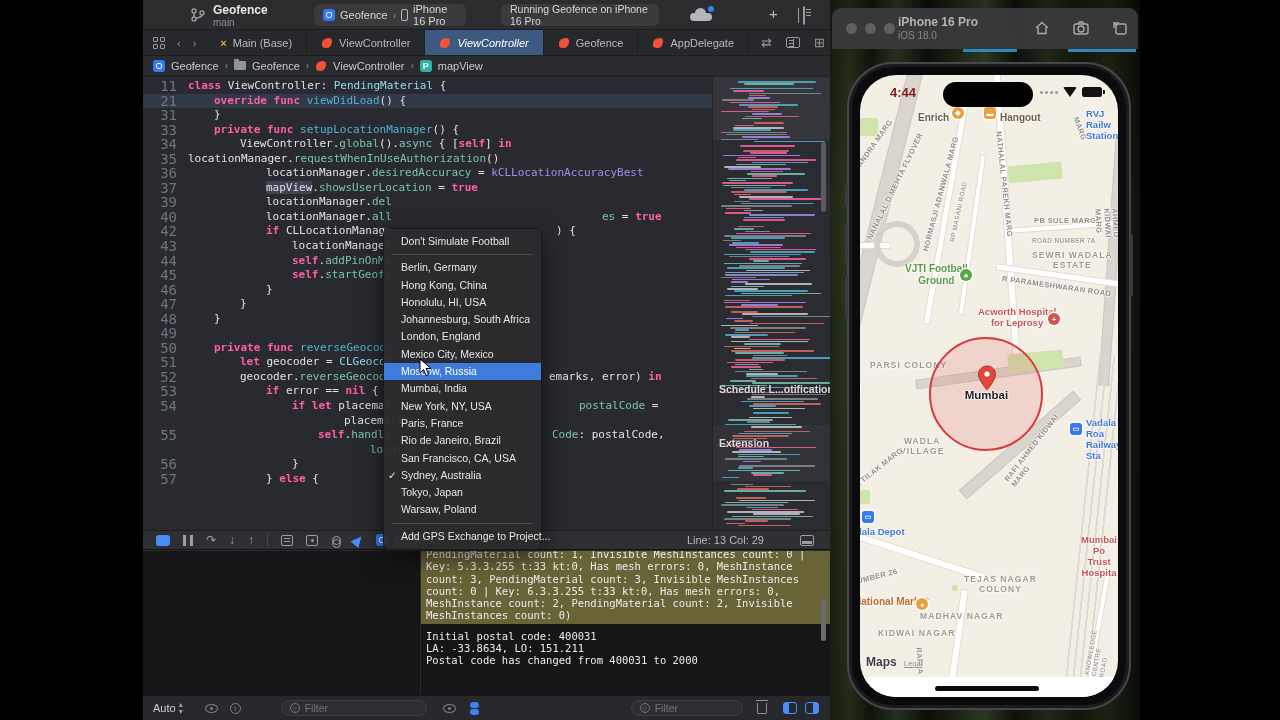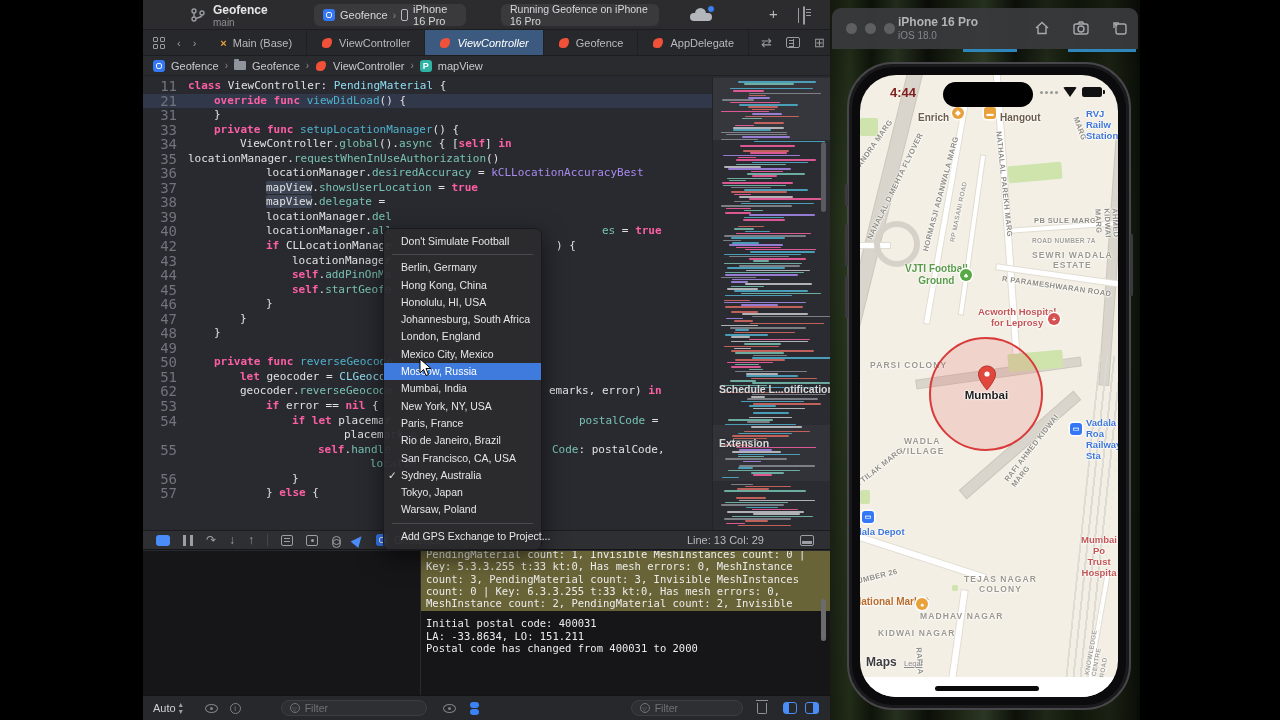--- a/index.html
+++ b/index.html
@@ -310,34 +310,33 @@
     <div class="editor">
       <div class="code-rows" id="code">
           <div class="cl"><span class="ln">11</span><span class="ct" style="margin-left: 0px; left: 45px;"><span class="k">class </span><span class="pl">ViewController: </span><span class="ty">PendingMaterial</span><span class="pl"> {</span></span></div>
           <div class="cl cur"><span class="ln">21</span><span class="ct" style="margin-left: 26px; left: 45px;"><span class="k">override func </span><span class="fn">viewDidLoad</span><span class="pl">() {</span></span></div>
           <div class="cl"><span class="ln">31</span><span class="ct" style="margin-left: 26px; left: 45px;"><span class="pl">}</span></span></div>
           <div class="cl"><span class="ln">33</span><span class="ct" style="margin-left: 26px; left: 45px;"><span class="k">private func </span><span class="fn">setupLocationManager</span><span class="pl">() {</span></span></div>
           <div class="cl"><span class="ln">34</span><span class="ct" style="margin-left: 52px; left: 45px;"><span class="pl">ViewController</span><span class="pl">.</span><span class="mc">global</span><span class="pl">().</span><span class="mc">async</span><span class="pl"> { [</span><span class="k">self</span><span class="pl">] </span><span class="k">in</span></span></div>
           <div class="cl"><span class="ln">35</span><span class="ct" style="left: 45px;"><span class="pl">locationManager.</span><span class="mc">requestWhenInUseAuthorization</span><span class="pl">()</span></span></div>
           <div class="cl"><span class="ln">36</span><span class="ct" style="margin-left: 78px; left: 45px;"><span class="pl">locationManager.</span><span class="mc">desiredAccuracy</span><span class="pl"> = </span><span class="cst">kCLLocationAccuracyBest</span></span></div>
           <div class="cl"><span class="ln">37</span><span class="ct" style="margin-left: 78px; left: 45px;"><span class="pl boxed">mapView</span><span class="pl">.</span><span class="mc">showsUserLocation</span><span class="pl"> = </span><span class="k">true</span></span></div>
-          <div class="cl"><span class="ln">38</span><span class="ct" style="margin-left: 78px; left: 45px;"><span class="pl boxed">mapView</span><span class="pl">.</span><span class="mc">delegate</span><span class="pl"> = </span></span></div>
           <div class="cl"><span class="ln">39</span><span class="ct" style="margin-left: 78px; left: 45px;"><span class="pl">locationManager.</span><span class="mc">del</span></span></div>
           <div class="cl"><span class="ln">40</span><span class="ct" style="margin-left: 78px; left: 45px;"><span class="pl">locationManager.</span><span class="mc">all</span></span><span class="rt" style="left: 459px;"><span class="mc">es</span><span class="pl"> = </span><span class="k">true</span></span></div>
           <div class="cl"><span class="ln">42</span><span class="ct" style="margin-left: 78px; left: 45px;"><span class="k">if </span><span class="pl">CLLocationManage</span></span><span class="rt" style="left: 413px;"><span class="pl">) {</span></span></div>
           <div class="cl"><span class="ln">43</span><span class="ct" style="margin-left: 104px; left: 45px;"><span class="pl">locationManager</span></span></div>
           <div class="cl"><span class="ln">44</span><span class="ct" style="margin-left: 104px; left: 45px;"><span class="k">self</span><span class="pl">.</span><span class="mc">addPinOnMa</span></span></div>
           <div class="cl"><span class="ln">45</span><span class="ct" style="margin-left: 104px; left: 45px;"><span class="k">self</span><span class="pl">.</span><span class="mc">startGeofe</span></span></div>
           <div class="cl"><span class="ln">46</span><span class="ct" style="margin-left: 78px; left: 45px;"><span class="pl">}</span></span></div>
           <div class="cl"><span class="ln">47</span><span class="ct" style="margin-left: 52px; left: 45px;"><span class="pl">}</span></span></div>
           <div class="cl"><span class="ln">48</span><span class="ct" style="margin-left: 26px; left: 45px;"><span class="pl">}</span></span></div>
           <div class="cl"><span class="ln">49</span><span class="ct" style="margin-left: 0px; left: 45px;"></span></div>
           <div class="cl"><span class="ln">50</span><span class="ct" style="margin-left: 26px; left: 45px;"><span class="k">private func </span><span class="fn">reverseGeocode</span></span></div>
           <div class="cl"><span class="ln">51</span><span class="ct" style="margin-left: 52px; left: 45px;"><span class="k">let </span><span class="pl">geocoder = </span><span class="ty">CLGeocod</span></span></div>
-          <div class="cl"><span class="ln">62</span><span class="ct" style="margin-left: 52px; left: 45px;"><span class="pl">geocoder.</span><span class="mc">reverseGeocode</span></span><span class="rt" style="left: 406px;"><span class="pl">emarks, error) </span><span class="k">in</span></span></div>
+          <div class="cl"><span class="ln">52</span><span class="ct" style="margin-left: 52px; left: 45px;"><span class="pl">geocoder.</span><span class="mc">reverseGeocode</span></span><span class="rt" style="left: 406px;"><span class="pl">emarks, error) </span><span class="k">in</span></span></div>
           <div class="cl"><span class="ln">53</span><span class="ct" style="margin-left: 78px; left: 45px;"><span class="k">if </span><span class="pl">error == </span><span class="k">nil</span><span class="pl"> {</span></span></div>
           <div class="cl"><span class="ln">54</span><span class="ct" style="margin-left: 104px; left: 45px;"><span class="k">if let </span><span class="pl">placemar</span></span><span class="rt" style="left: 436px;"><span class="mc">postalCode</span><span class="pl"> =</span></span></div>
           <div class="cl"><span class="ln"></span><span class="ct" style="margin-left: 156px; left: 45px;"><span class="pl">placemark.</span><span class="mc">p</span></span></div>
           <div class="cl"><span class="ln">55</span><span class="ct" style="margin-left: 130px; left: 45px;"><span class="k">self</span><span class="pl">.</span><span class="mc">handle</span></span><span class="rt" style="left: 409px;"><span class="mc">Code</span><span class="pl">: postalCode,</span></span></div>
           <div class="cl"><span class="ln"></span><span class="ct" style="margin-left: 182px; left: 45px;"><span class="mc">locatio</span></span></div>
           <div class="cl"><span class="ln">56</span><span class="ct" style="margin-left: 104px; left: 45px;"><span class="pl">}</span></span></div>
           <div class="cl"><span class="ln">57</span><span class="ct" style="margin-left: 78px; left: 45px;"><span class="pl">} </span><span class="k">else</span><span class="pl"> {</span></span></div>
         </div>
       <div class="minimap" id="minimap">
         <div class="mm-viewport"></div>
@@ -545,20 +544,21 @@
 
     <div class="consolearea">
       <div class="con-divider"></div>
       <div class="con-out" id="console-out">
           <div class="con-sel">
             <div>PendingMaterial count: 1, Invisible MeshInstances count: 0 |</div>
             <div>Key: 5.3.3.255 t:33 kt:0, Has mesh errors: 0, MeshInstance</div>
             <div>count: 3, PendingMaterial count: 3, Invisible MeshInstances</div>
             <div>count: 0 | Key: 6.3.3.255 t:33 kt:0, Has mesh errors: 0,</div>
             <div>MeshInstance count: 2, PendingMaterial count: 2, Invisible</div>
+            <div>MeshInstances count: 0)</div>
           </div>
           <div class="con-norm">
             <div>Initial postal code: 400031</div>
             <div>LA: -33.8634, LO: 151.211</div>
             <div>Postal code has changed from 400031 to 2000</div>
           </div>
         </div>
       <div class="con-scroll"></div>
     </div>
 

